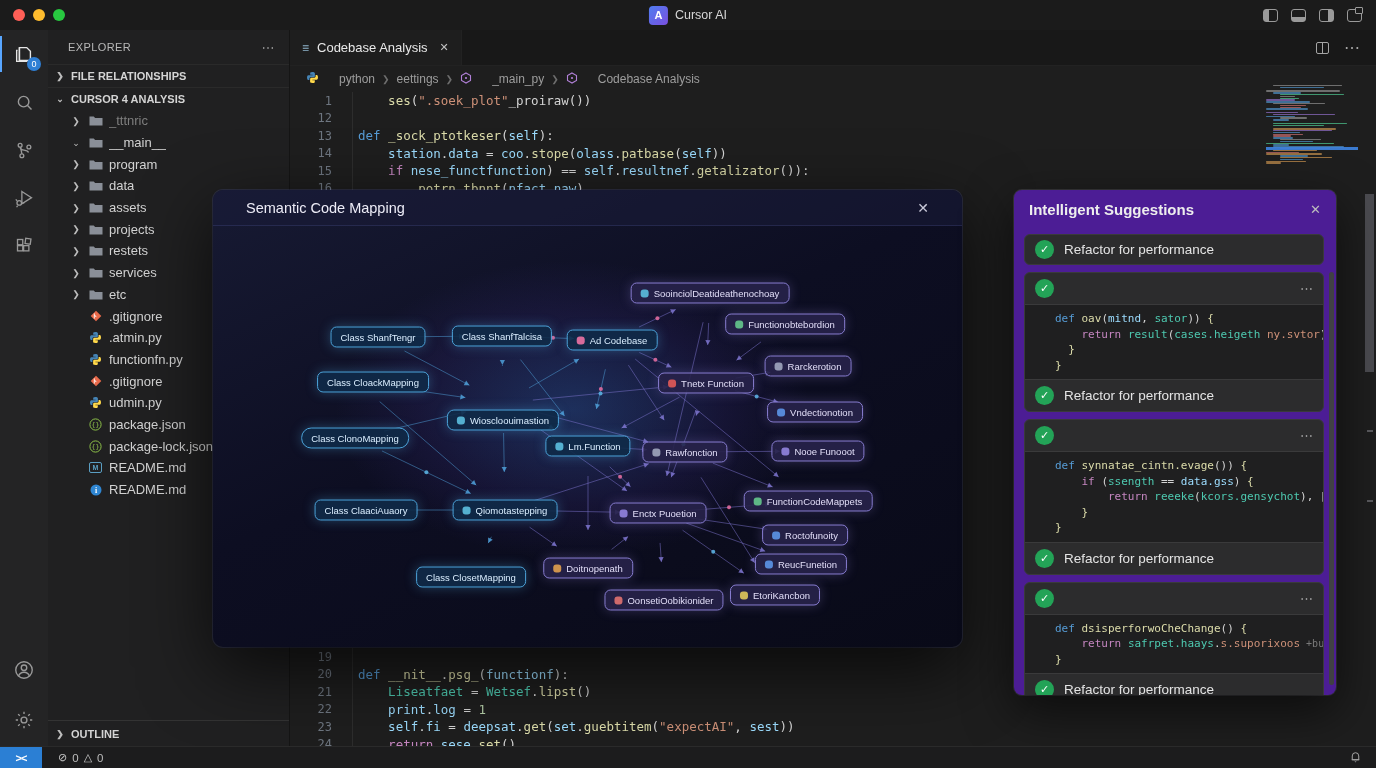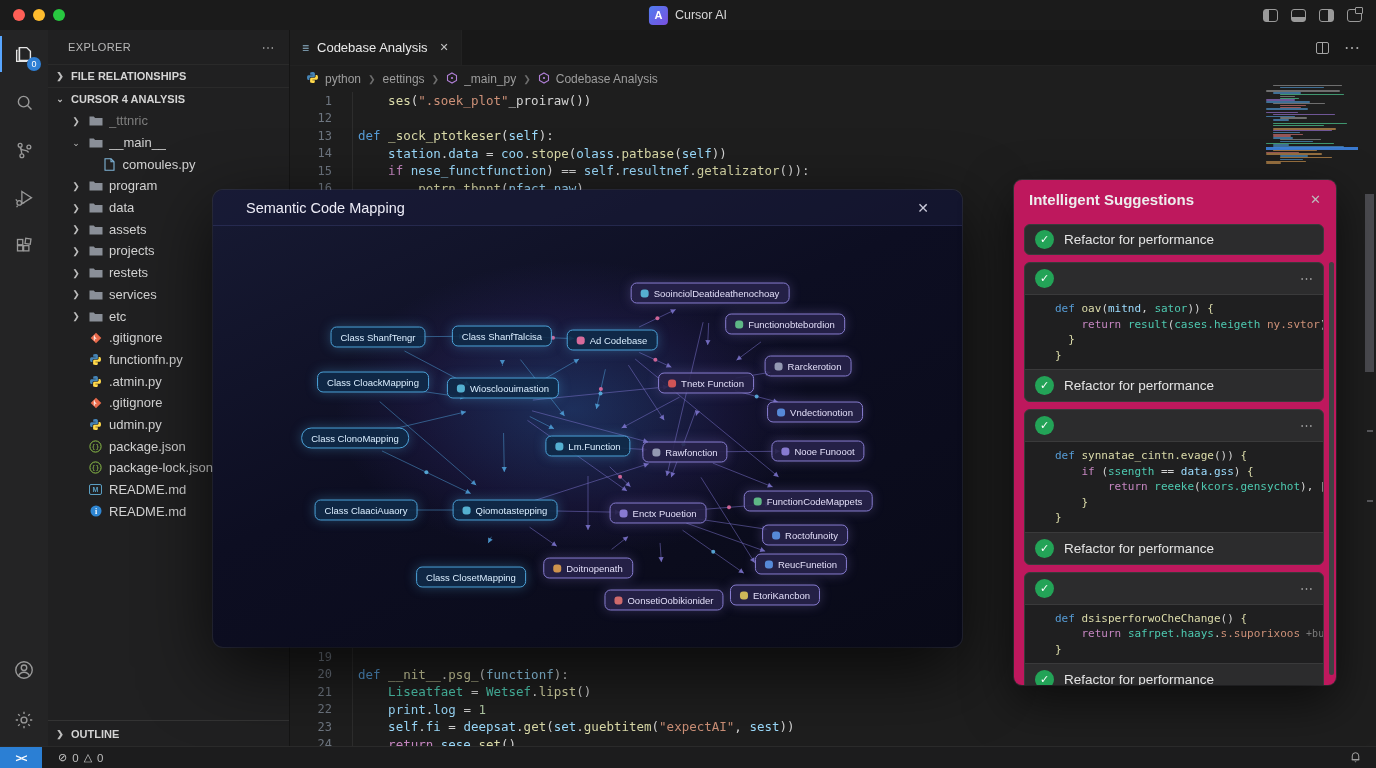--- a/index.html
+++ b/index.html
@@ -46,21 +46,21 @@
   
   .editor{flex:1;position:relative;background:#1e1e1e;overflow:hidden}
   .tabbar{height:36px;background:#181818;display:flex;align-items:stretch;border-bottom:1px solid #222}
   .tab{background:#1e1e1e;display:flex;align-items:center;gap:8px;padding:0 12px;font-size:13px;color:#e8e8e8;border-right:1px solid #222}
   .tab-fileico{color:#8fb5cc;font-size:12px}
   .tab-close{color:#c2c2c2;font-size:11px;margin-left:4px}
   .editor-actions{margin-left:auto;display:flex;align-items:center;gap:15px;padding-right:16px;color:#a5a5a5}
   .split-ico{width:13px;height:12px;border:1.2px solid #a5a5a5;border-radius:2px;position:relative}
   .split-ico::before{content:'';position:absolute;left:5px;top:0;bottom:0;width:1.2px;background:#a5a5a5}
   .breadcrumbs{height:26px;display:flex;align-items:center;gap:7px;padding-left:16px;font-size:12px;color:#9d9d9d}
-  .crumb{display:flex;align-items:center;gap:6px}
+  .crumb{display:flex;align-items:center;gap:20px}
   .crumb-sep{color:#6d6d6d;font-size:9px}
 
   .code-block{position:absolute;left:0;right:0;font-family:"DejaVu Sans Mono",monospace;font-size:12.5px;white-space:pre}
   .code-block::before{content:'';position:absolute;left:62px;top:0;bottom:0;width:1px;background:#2d2d2d}
   .code-row{height:17.5px;display:flex;align-items:center}
   .gutter{width:42px;text-align:right;color:#6e7681;flex:none;font-size:12px}
   .code-text{padding-left:26px}
   .tk-k{color:#569cd6}.tk-f{color:#dcdcaa}.tk-s{color:#ce9178}.tk-v{color:#9cdcfe}.tk-t{color:#4ec9b0}
   .tk-m{color:#c586c0}.tk-n{color:#b5cea8}.tk-o{color:#d4d4d4}.tk-w{color:#d4d4d4}.tk-d{color:#7a7a7a;font-size:10px}
 
@@ -76,21 +76,21 @@
   .modal-header{position:relative;z-index:3;height:36px;display:flex;align-items:center;padding:0 33px;font-size:14.5px;color:#edecf7;background:rgba(26,28,56,.55);border-bottom:1px solid rgba(100,110,190,.2)}
   .modal-close{margin-left:auto;color:#c9c9d9;font-size:14px}
   .graph{position:absolute;inset:0;z-index:1}
   .graph svg{position:absolute;inset:0}
   .gnode{position:absolute;transform:translate(-50%,-50%);font-size:9.5px;padding:4px 9px;border-radius:6px;white-space:nowrap;display:flex;align-items:center;gap:5px;z-index:2}
   .gnode.class{background:rgba(16,42,72,.9);border:1px solid #4da6dd;color:#daeeff;box-shadow:0 0 12px rgba(77,166,221,.35)}
   .gnode.func{background:rgba(39,34,74,.9);border:1px solid #8a7fd4;color:#e1ddf7;box-shadow:0 0 12px rgba(138,127,212,.3)}
   .gdot{width:8px;height:8px;border-radius:3px;flex:none;opacity:.95}
 
   
-  .suggest{position:absolute;left:1014px;top:180px;width:322px;height:505px;background:#be185d;border-radius:8px;box-shadow:0 16px 48px rgba(0,0,0,.6),0 0 0 1px #37373a;z-index:6;display:flex;flex-direction:column;overflow:hidden}
+  .suggest{position:absolute;left:1014px;top:190px;width:322px;height:505px;background:#4c1d95;border-radius:8px;box-shadow:0 16px 48px rgba(0,0,0,.6),0 0 0 1px #37373a;z-index:6;display:flex;flex-direction:column;overflow:hidden}
   .sg-header{height:38px;flex:none;display:flex;align-items:center;padding:0 15px;font-size:15px;color:#ededed;font-weight:bold}
   .sg-close{margin-left:auto;color:#bdbdbd;font-size:13px;font-weight:normal}
   .sg-body{flex:1;overflow:hidden;padding:6px 12px 0 10px;display:flex;flex-direction:column;gap:7px;position:relative}
   .sg-row{flex:none;height:31px;background:#2c2c2d;border:1px solid #3a3a3b;border-radius:6px;display:flex;align-items:center;gap:10px;padding:0 10px;font-size:13.5px;color:#e4e4e4}
   .check{width:19px;height:19px;border-radius:50%;background:#23a357;color:#fff;display:flex;align-items:center;justify-content:center;font-size:11px;flex:none}
   .sg-card{flex:none;background:#2c2c2d;border:1px solid #3a3a3b;border-radius:6px;overflow:hidden}
   .sg-card-header{height:31px;display:flex;align-items:center;padding:0 10px;gap:10px}
   .sg-dots{margin-left:auto;color:#b5b5b5;font-size:13px}
   .sg-code{background:#1f1f20;padding:6px 6px 6px 0;font-family:"DejaVu Sans Mono",monospace;font-size:11px;line-height:15.5px;white-space:pre;border-top:1px solid #3a3a3b;border-bottom:1px solid #3a3a3b}
   .sg-code>div{padding-left:30px}
@@ -205,30 +205,20 @@
         </div>
         <div class="tree-row" style="padding-left: 22px;">
           <span class="chev">⌄</span>
           <span class="tree-ico">
             <svg width="14" height="11" viewBox="0 0 14 11">
               <path d="M0.5 1.5h4.2l1.4 1.6H13.5v7.4H0.5Z" fill="#8a8f98"></path>
             </svg>
           </span>
           <span class="tree-label">__main__</span>
         </div>
-        <div class="tree-row" style="padding-left: 47.6px;">
-          <span class="chev" style="width: 0px;"></span>
-          <span class="tree-ico">
-            <svg width="11" height="13" viewBox="0 0 11 13">
-              <path d="M1 .8h6l3 3V12.2H1Z" fill="none" stroke="#7fb4d8" stroke-width="1.1"></path>
-              <path d="M7 .8v3h3" fill="none" stroke="#7fb4d8" stroke-width="1.1"></path>
-            </svg>
-          </span>
-          <span class="tree-label">comoules.py</span>
-        </div>
         <div class="tree-row" style="padding-left: 22px;">
           <span class="chev">❯</span>
           <span class="tree-ico">
             <svg width="14" height="11" viewBox="0 0 14 11">
               <path d="M0.5 1.5h4.2l1.4 1.6H13.5v7.4H0.5Z" fill="#8a8f98"></path>
             </svg>
           </span>
           <span class="tree-label">program</span>
         </div>
         <div class="tree-row" style="padding-left: 22px;">
@@ -296,31 +286,31 @@
           <span class="tree-label">.gitignore</span>
         </div>
         <div class="tree-row" style="padding-left: 34px;">
           <span class="chev" style="width: 0px;"></span>
           <span class="tree-ico">
             <svg width="13" height="13" viewBox="0 0 13 13">
               <path d="M6.5 1c-2.5 0-2.3 1.1-2.3 1.1v1.6h2.4v.5H2.7s-1.7-.2-1.7 2.4c0 2.6 1.5 2.5 1.5 2.5h.9V7.8s-.1-1.5 1.5-1.5h2.6s1.4 0 1.4-1.4V2.3S9 1 6.5 1Z" fill="#4584b6"></path>
               <path d="M6.5 12c2.5 0 2.3-1.1 2.3-1.1V9.3H6.4v-.5h3.9s1.7.2 1.7-2.4c0-2.6-1.5-2.5-1.5-2.5h-.9v1.3s.1 1.5-1.5 1.5H5.5s-1.4 0-1.4 1.4v2.6S4 12 6.5 12Z" fill="#ffd94a"></path>
             </svg>
           </span>
-          <span class="tree-label">functionfn.py</span>
+          <span class="tree-label">.atmin.py</span>
         </div>
         <div class="tree-row" style="padding-left: 34px;">
           <span class="chev" style="width: 0px;"></span>
           <span class="tree-ico">
             <svg width="13" height="13" viewBox="0 0 13 13">
               <path d="M6.5 1c-2.5 0-2.3 1.1-2.3 1.1v1.6h2.4v.5H2.7s-1.7-.2-1.7 2.4c0 2.6 1.5 2.5 1.5 2.5h.9V7.8s-.1-1.5 1.5-1.5h2.6s1.4 0 1.4-1.4V2.3S9 1 6.5 1Z" fill="#4584b6"></path>
               <path d="M6.5 12c2.5 0 2.3-1.1 2.3-1.1V9.3H6.4v-.5h3.9s1.7.2 1.7-2.4c0-2.6-1.5-2.5-1.5-2.5h-.9v1.3s.1 1.5-1.5 1.5H5.5s-1.4 0-1.4 1.4v2.6S4 12 6.5 12Z" fill="#ffd94a"></path>
             </svg>
           </span>
-          <span class="tree-label">.atmin.py</span>
+          <span class="tree-label">functionfn.py</span>
         </div>
         <div class="tree-row" style="padding-left: 34px;">
           <span class="chev" style="width: 0px;"></span>
           <span class="tree-ico">
             <svg width="12" height="12" viewBox="0 0 12 12">
               <path d="M6 .7 11.3 6 6 11.3.7 6Z" fill="#e8694a"></path>
               <path d="M4.3 3.4v5.2M4.3 5.4a1.7 1.7 0 0 1 1.7 1.7" stroke="#fff" stroke-width=".9" fill="none"></path>
             </svg>
           </span>
           <span class="tree-label">.gitignore</span>
@@ -600,21 +590,21 @@
         <span class="gdot" style="background: rgb(89, 183, 216);"></span>
         <span>SooinciolDeatideathenochoay</span>
       </div>
       <div class="gnode func" style="left: 572px; top: 134px;">
         <span class="gdot" style="background: rgb(98, 192, 138);"></span>
         <span>Functionobtebordion</span>
       </div>
       <div class="gnode class" style="left: 160px; top: 192px;">
         <span>Class CloackMapping</span>
       </div>
-      <div class="gnode class" style="left: 290px; top: 198px;">
+      <div class="gnode class" style="left: 290px; top: 230px; border-radius: 7px;">
         <span class="gdot" style="background: rgb(89, 183, 216);"></span>
         <span>Wioscloouimastion</span>
       </div>
       <div class="gnode func" style="left: 493px; top: 193px;">
         <span class="gdot" style="background: rgb(217, 87, 87);"></span>
         <span>Tnetx Function</span>
       </div>
       <div class="gnode func" style="left: 595px; top: 176px;">
         <span class="gdot" style="background: rgb(154, 160, 184);"></span>
         <span>Rarckerotion</span>

